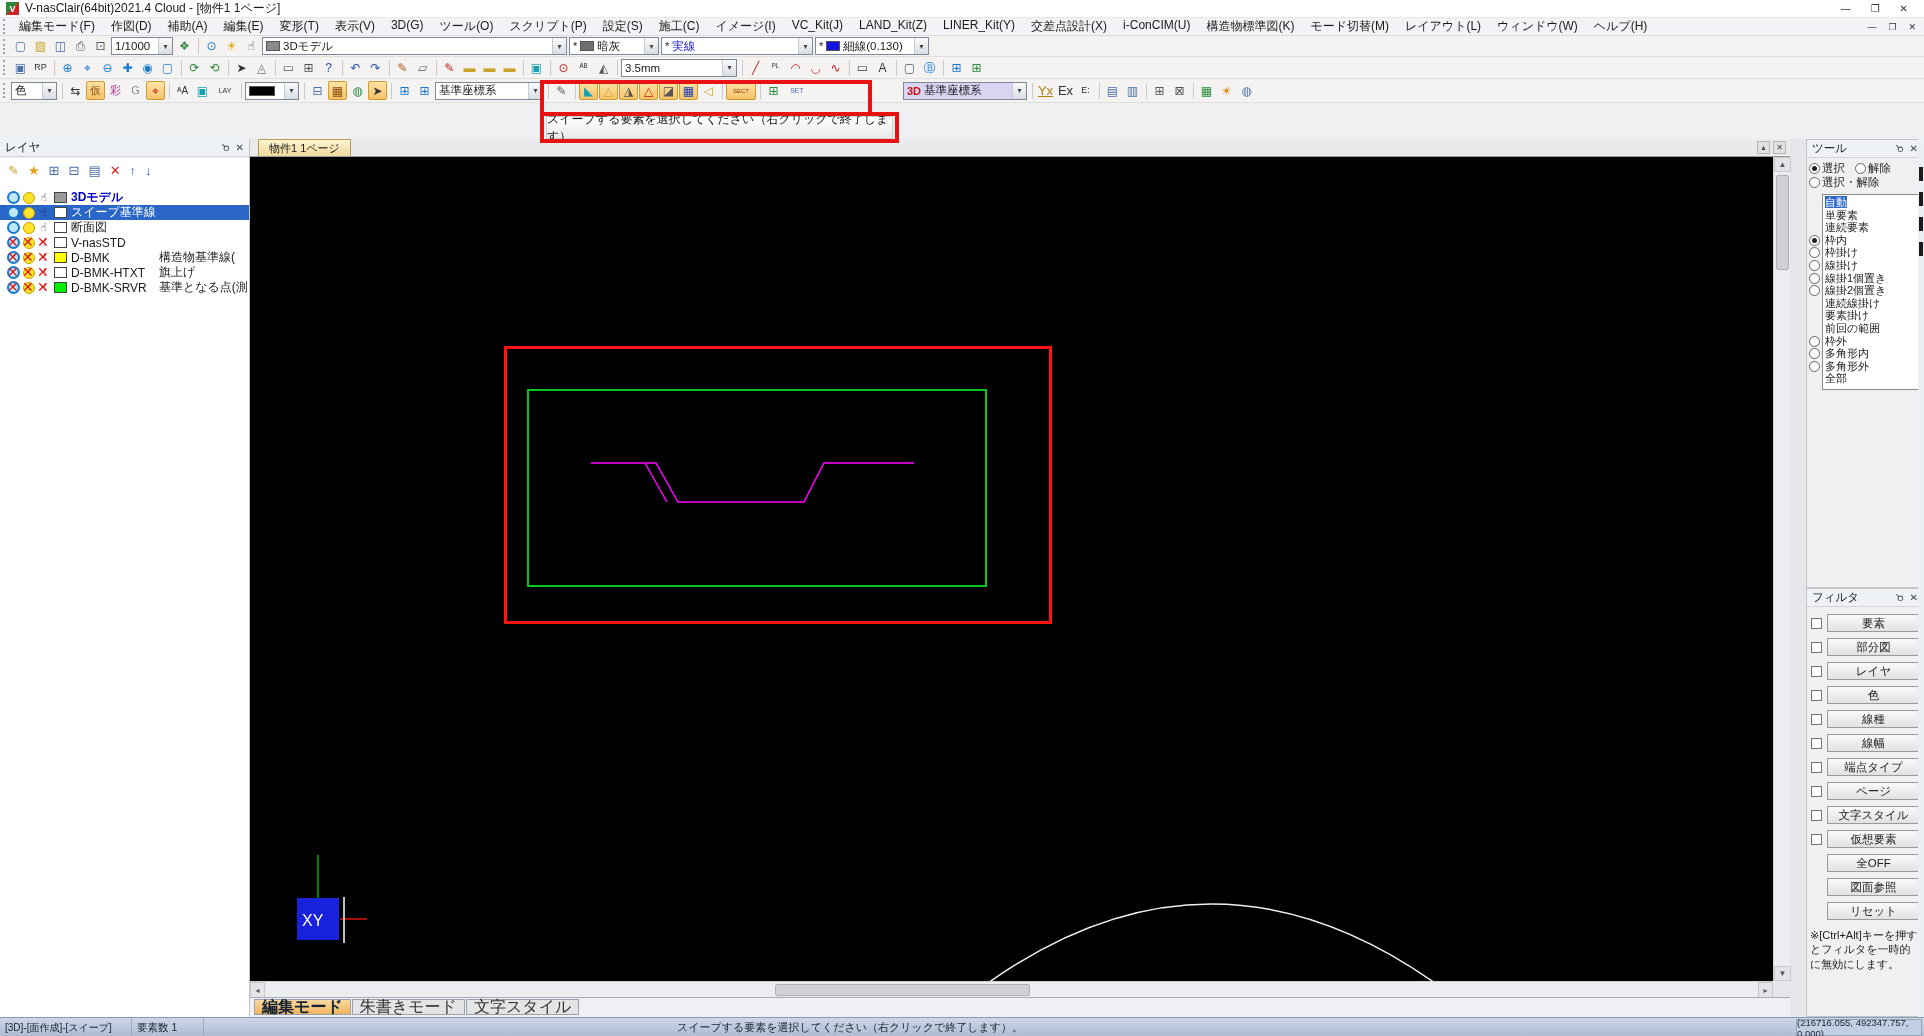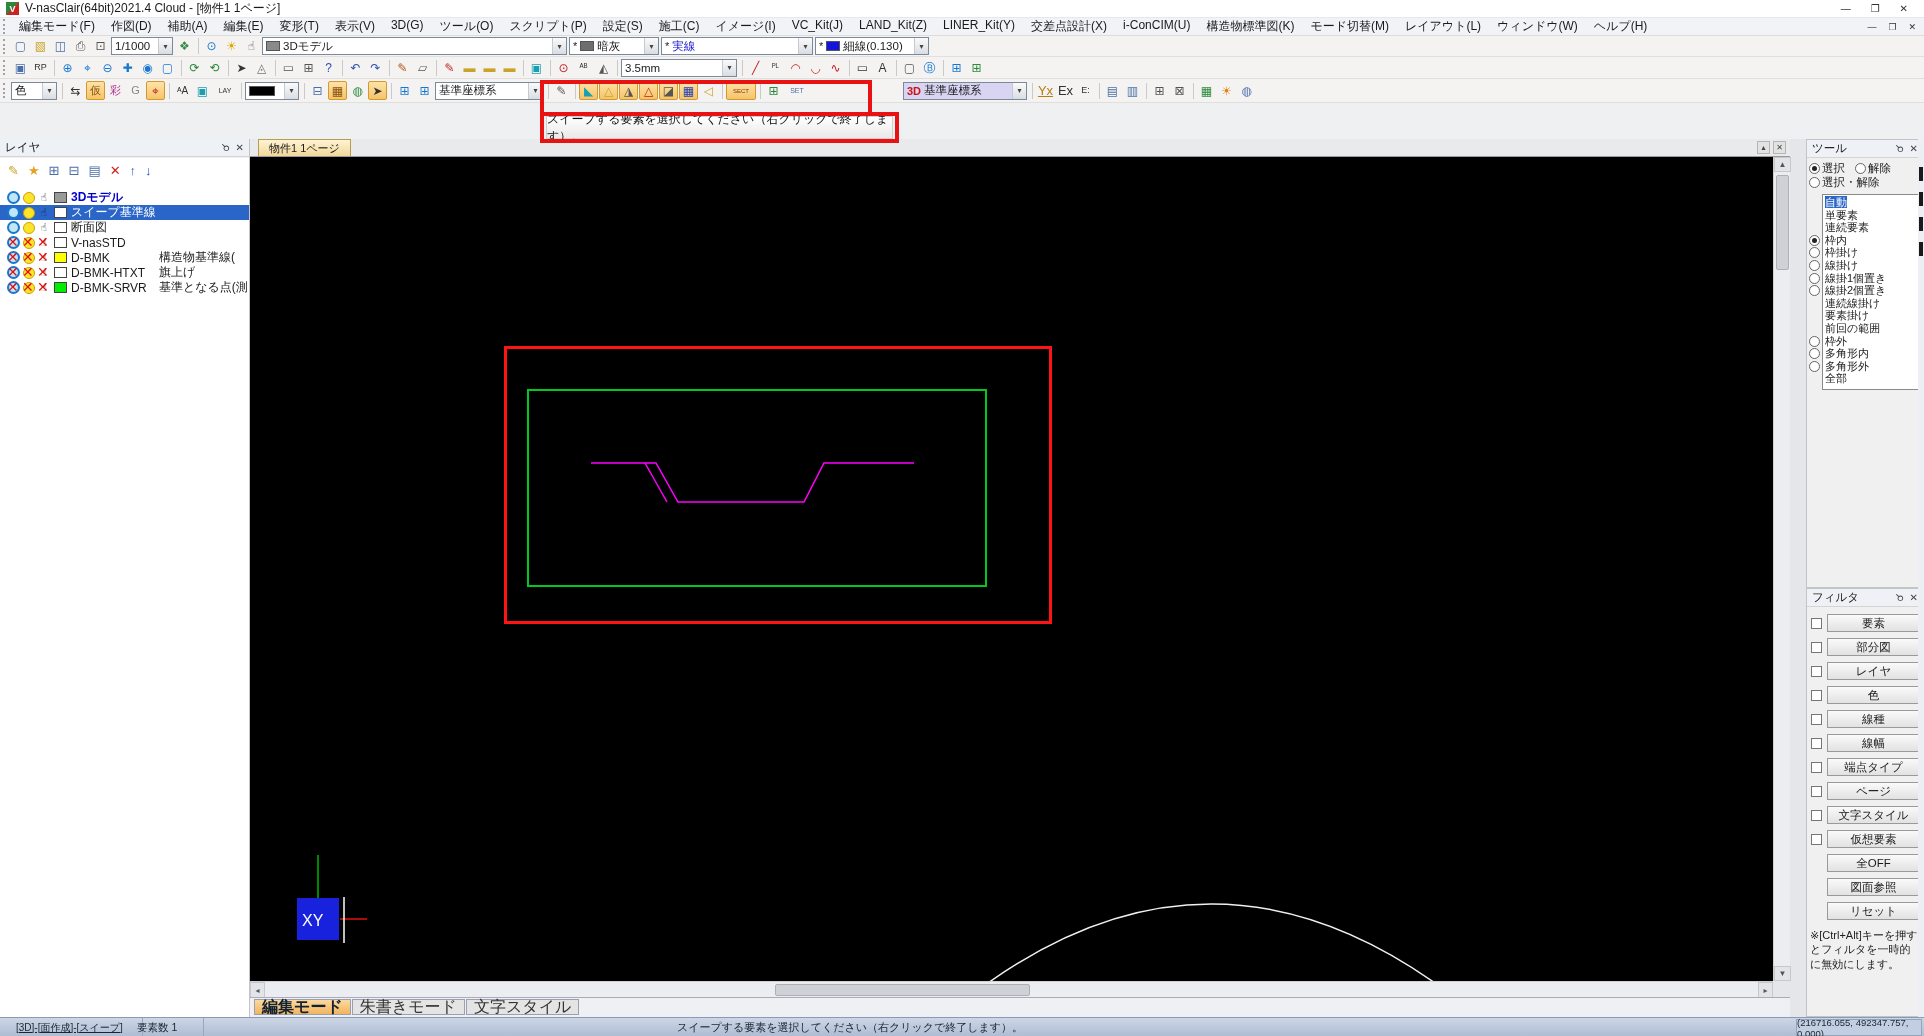--- a/index.html
+++ b/index.html
@@ -53,21 +53,21 @@
   .hscroll { position:absolute; left:250px; top:981px; width:1523px; height:16px; background:#ecedf0; border-top:1px solid #d0d0d0; }
   .hscroll .arr { position:absolute; top:0; width:15px; height:16px; font-size:8px; color:#555; display:flex; align-items:center; justify-content:center; background:#e3e4e8; border:1px solid #c6c8cc; }
   .hthumb { position:absolute; left:525px; top:2px; width:255px; height:12px; background:#cfd1d6; border:1px solid #aeb0b6; border-radius:2px; }
 
   
   .modetabs { position:absolute; left:250px; top:997px; width:1540px; height:20px; background:#eef0f3; border-top:1px solid #aab; display:flex; align-items:flex-start; padding:1px 0 0 4px; gap:1px; }
   .mtab { height:16px; padding:0 7px; font-size:16px; display:flex; align-items:center; background:#e4e4e4; border:1px solid #9aa0ad; color:#333; }
   .mtab.active { background:linear-gradient(#fbd9a0,#f2b45e); color:#123; font-weight:bold; }
   .statusbar { position:absolute; left:0; top:1017px; width:1924px; height:19px; background:linear-gradient(#ccd6e6,#aebdd4); border-top:1px solid #8a9ab2; font-size:10.5px; color:#1a2430; }
   .sb-seg { position:absolute; top:0; height:19px; display:flex; align-items:center; padding:0 5px; border-right:1px solid #97a7bf; }
-  .sb1 { left:11px; width:132px; font-size:10px;text-decoration:underline; }
+  .sb1 { left:0; width:132px; font-size:10px; }
   .sb2 { left:132px; width:72px; }
   .sb-center { position:absolute; left:640px; top:0; width:420px; height:19px; display:flex; align-items:center; justify-content:center; font-size:11px; }
   .sb-coords { position:absolute; right:2px; top:1px; width:126px; height:17px; background:#c2cfe2; border:1px solid #93a5bd; display:flex; align-items:center; justify-content:center; font-size:9.5px; }
 
   
   .layer-panel { position:absolute; left:0; top:139px; width:250px; height:878px; background:#f0f0f0; border-right:1px solid #c4c4c4; }
   .panel-head { height:18px; display:flex; align-items:center; padding:0 5px; font-size:11.5px; background:#eef1f6; border-bottom:1px solid #d4d4d4; }
   .ph-btns { margin-left:auto; display:flex; gap:6px; font-size:10px; color:#444; }
   .pin { display:inline-block; transform:rotate(135deg); }
   .layer-body { position:absolute; left:0; top:19px; right:0; bottom:0; background:#ffffff; }

